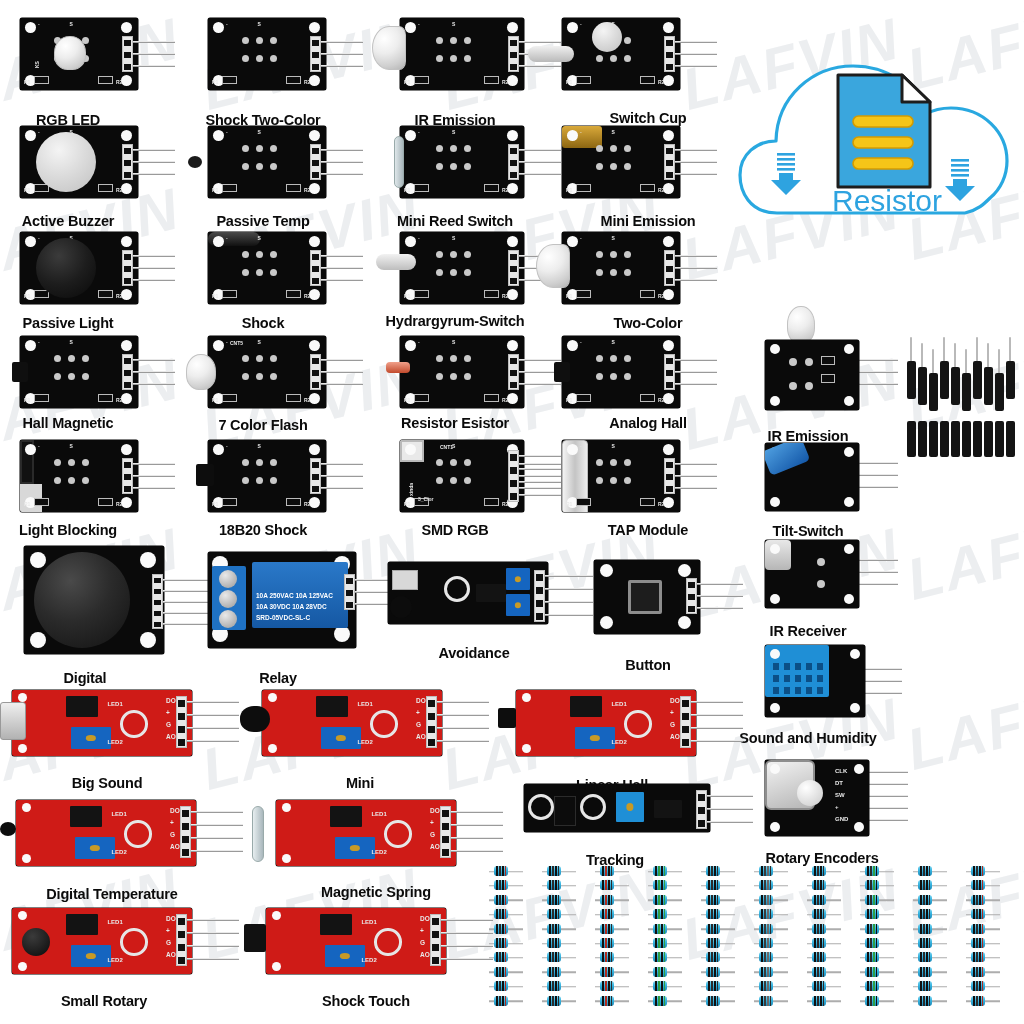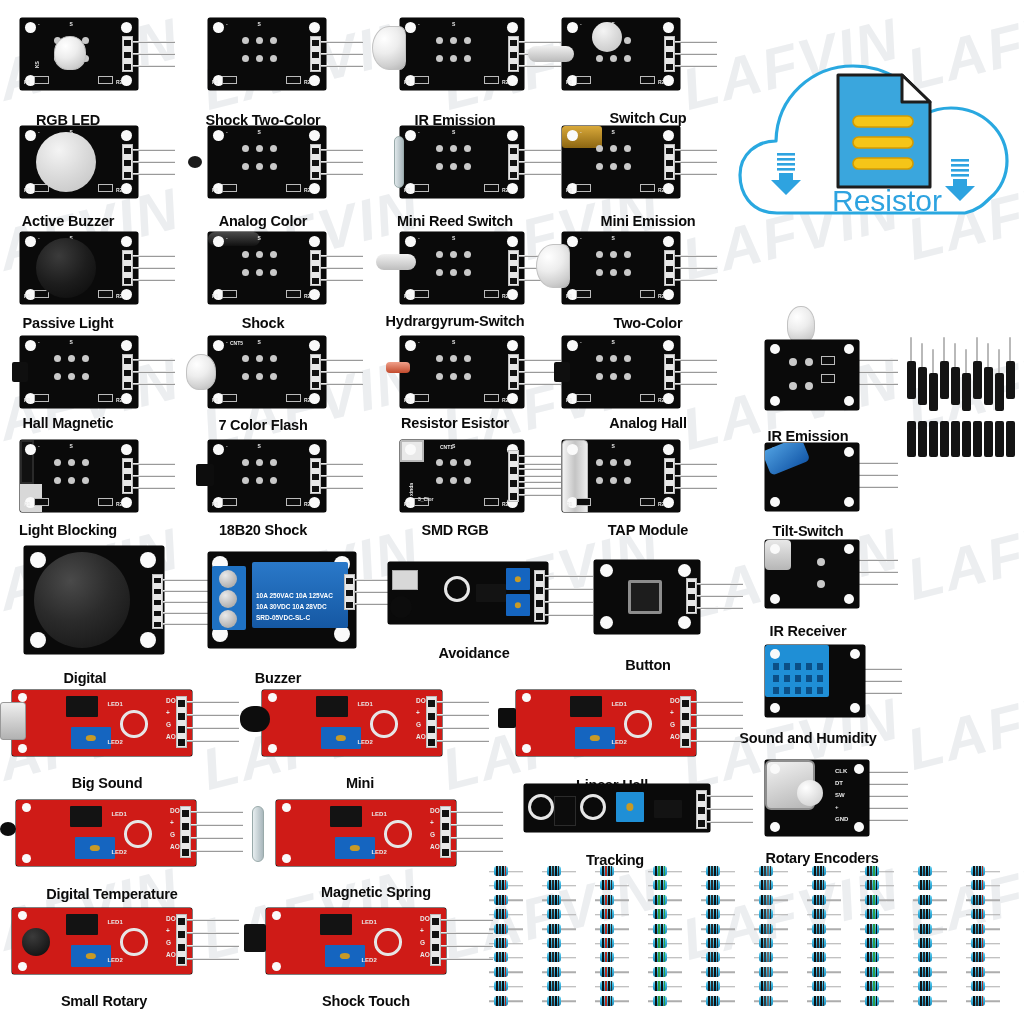--- a/index.html
+++ b/index.html
@@ -720,21 +720,21 @@
         <div class="hdrblk" style="left: 104px; top: 34px; width: 7px; height: 6px;"></div>
         <div class="pin" style="left: 113px; top: 35px; width: 42px;"></div>
         <div class="hdrblk" style="left: 104px; top: 46px; width: 7px; height: 6px;"></div>
         <div class="pin" style="left: 113px; top: 47px; width: 42px;"></div>
       </div>
       <div class="cap" style="left: 68px; top: 112px;">RGB LED</div>
       <div class="cap" style="left: 263px; top: 112px;">Shock Two-Color</div>
       <div class="cap" style="left: 455px; top: 112px;">IR Emission</div>
       <div class="cap" style="left: 648px; top: 110px;">Switch Cup</div>
       <div class="cap" style="left: 68px; top: 213px;">Active Buzzer</div>
-      <div class="cap" style="left: 263px; top: 213px;">Analog Color</div>
+      <div class="cap" style="left: 263px; top: 213px;">Passive Temp</div>
       <div class="cap" style="left: 455px; top: 213px;">Mini Reed Switch</div>
       <div class="cap" style="left: 648px; top: 213px;">Mini Emission</div>
       <div class="cap" style="left: 68px; top: 315px;">Passive Light</div>
       <div class="cap" style="left: 263px; top: 315px;">Shock</div>
       <div class="cap" style="left: 455px; top: 313px;">Hydrargyrum-Switch</div>
       <div class="cap" style="left: 648px; top: 315px;">Two-Color</div>
       <div class="cap" style="left: 68px; top: 415px;">Hall Magnetic</div>
       <div class="cap" style="left: 263px; top: 417px;">7 Color Flash</div>
       <div class="cap" style="left: 455px; top: 415px;">Resistor Esistor</div>
       <div class="cap" style="left: 648px; top: 415px;">Analog Hall</div>
@@ -1166,21 +1166,21 @@
         </div>
         <div class="hdr" style="left: 172px; top: 6px; width: 11px; height: 39px;"></div>
         <div class="hdrblk" style="left: 174px; top: 10px; width: 7px; height: 7px;"></div>
         <div class="pin" style="left: 183px; top: 11px; width: 46px;"></div>
         <div class="hdrblk" style="left: 174px; top: 23px; width: 7px; height: 7px;"></div>
         <div class="pin" style="left: 183px; top: 24px; width: 46px;"></div>
         <div class="hdrblk" style="left: 174px; top: 36px; width: 7px; height: 7px;"></div>
         <div class="pin" style="left: 183px; top: 37px; width: 46px;"></div>
       </div>
       <div class="cap" style="left: 85px; top: 670px;">Digital</div>
-      <div class="cap" style="left: 278px; top: 670px;">Buzzer</div>
+      <div class="cap" style="left: 278px; top: 670px;">Relay</div>
       <div class="cap" style="left: 474px; top: 645px;">Avoidance</div>
       <div class="cap" style="left: 648px; top: 657px;">Button</div>
       <div class="cap" style="left: 107px; top: 775px;">Big Sound</div>
       <div class="cap" style="left: 360px; top: 775px;">Mini</div>
       <div class="cap" style="left: 612px; top: 777px;">Linear Hall</div>
       <div class="cap" style="left: 112px; top: 886px;">Digital Temperature</div>
       <div class="cap" style="left: 376px; top: 884px;">Magnetic Spring</div>
       <div class="cap" style="left: 615px; top: 852px;">Tracking</div>
       <div class="cap" style="left: 104px; top: 993px;">Small Rotary</div>
       <div class="cap" style="left: 366px; top: 993px;">Shock Touch</div>

